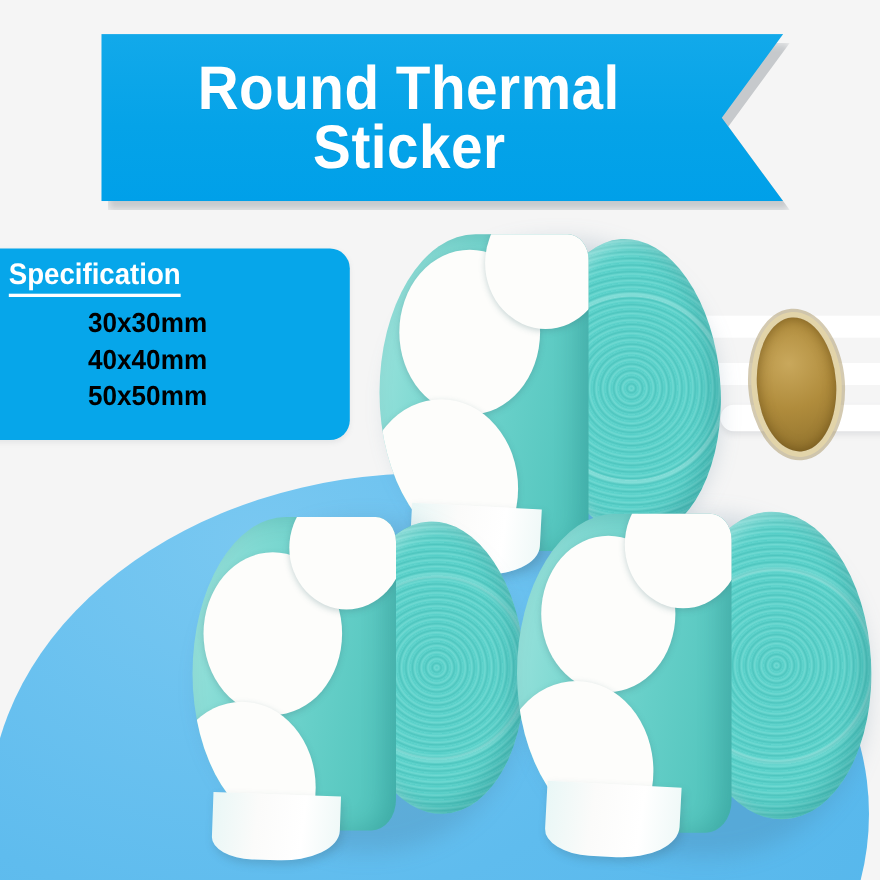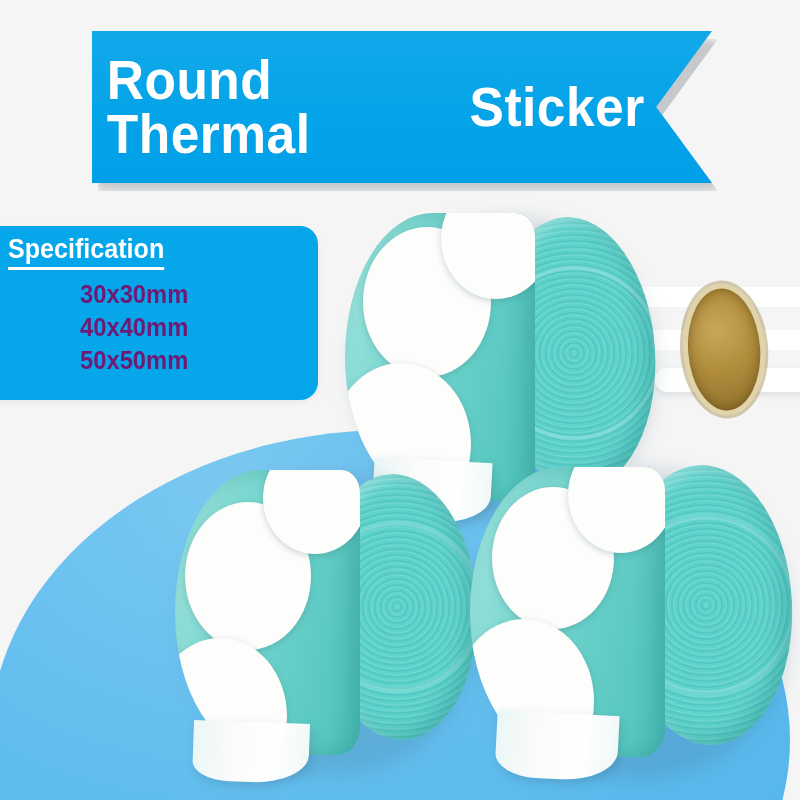--- a/index.html
+++ b/index.html
@@ -35,41 +35,41 @@
     filter:blur(4px);
   }
   #banner .face{
     position:absolute;left:0;top:0;width:620px;height:152px;
     background:linear-gradient(180deg,#12a9ea 0%,#05a3e8 55%,#00a0e9 100%);
     -webkit-clip-path:polygon(0 0,100% 0,91% 50%,100% 100%,0 100%);
     clip-path:polygon(0 0,100% 0,91% 50%,100% 100%,0 100%);
   }
   #banner .txt{
     position:absolute;left:0;top:0;width:560px;height:152px;
-    display:flex;flex-direction:row;align-items:center;justify-content:center;
+    display:flex;flex-direction:column;align-items:center;justify-content:center;
     color:#ffffff;font-weight:700;line-height:.96;
     letter-spacing:.5px;
     text-shadow:0 1px 0 rgba(0,0,0,.05);
   }
   #banner .l1{font-size:56px;transform:scaleX(.92);}
   #banner .l2{font-size:56px;transform:scaleX(.92);}
 
   
   #spec{
     position:absolute;left:-20px;top:226px;width:338px;height:174px;
     background:#06a6ea;
     border-radius:0 18px 18px 0;
     box-shadow:0 2px 5px rgba(120,130,140,.12);
   }
   #spec .title{
     position:absolute;left:28px;top:8px;color:#fff;font-size:27px;font-weight:700;
     transform:scaleX(.93);transform-origin:left center;
     border-bottom:3px solid #ffffff;padding-bottom:2px;
   }
-  #spec .sizes{position:absolute;left:100px;top:52px;color:#701a75;font-weight:700;}
+  #spec .sizes{position:absolute;left:100px;top:52px;color:#000000;font-weight:700;}
   #spec .sizes div{font-size:25px;line-height:1.32;transform:scaleX(.95);transform-origin:left center;}
 
   
   .roll{position:absolute;}
   .roll .drop{
     position:absolute;left:8px;top:14px;width:100%;height:100%;
     background:rgba(70,110,140,.22);border-radius:50% 46% 46% 50%;filter:blur(10px);
   }
   
   .disc{

